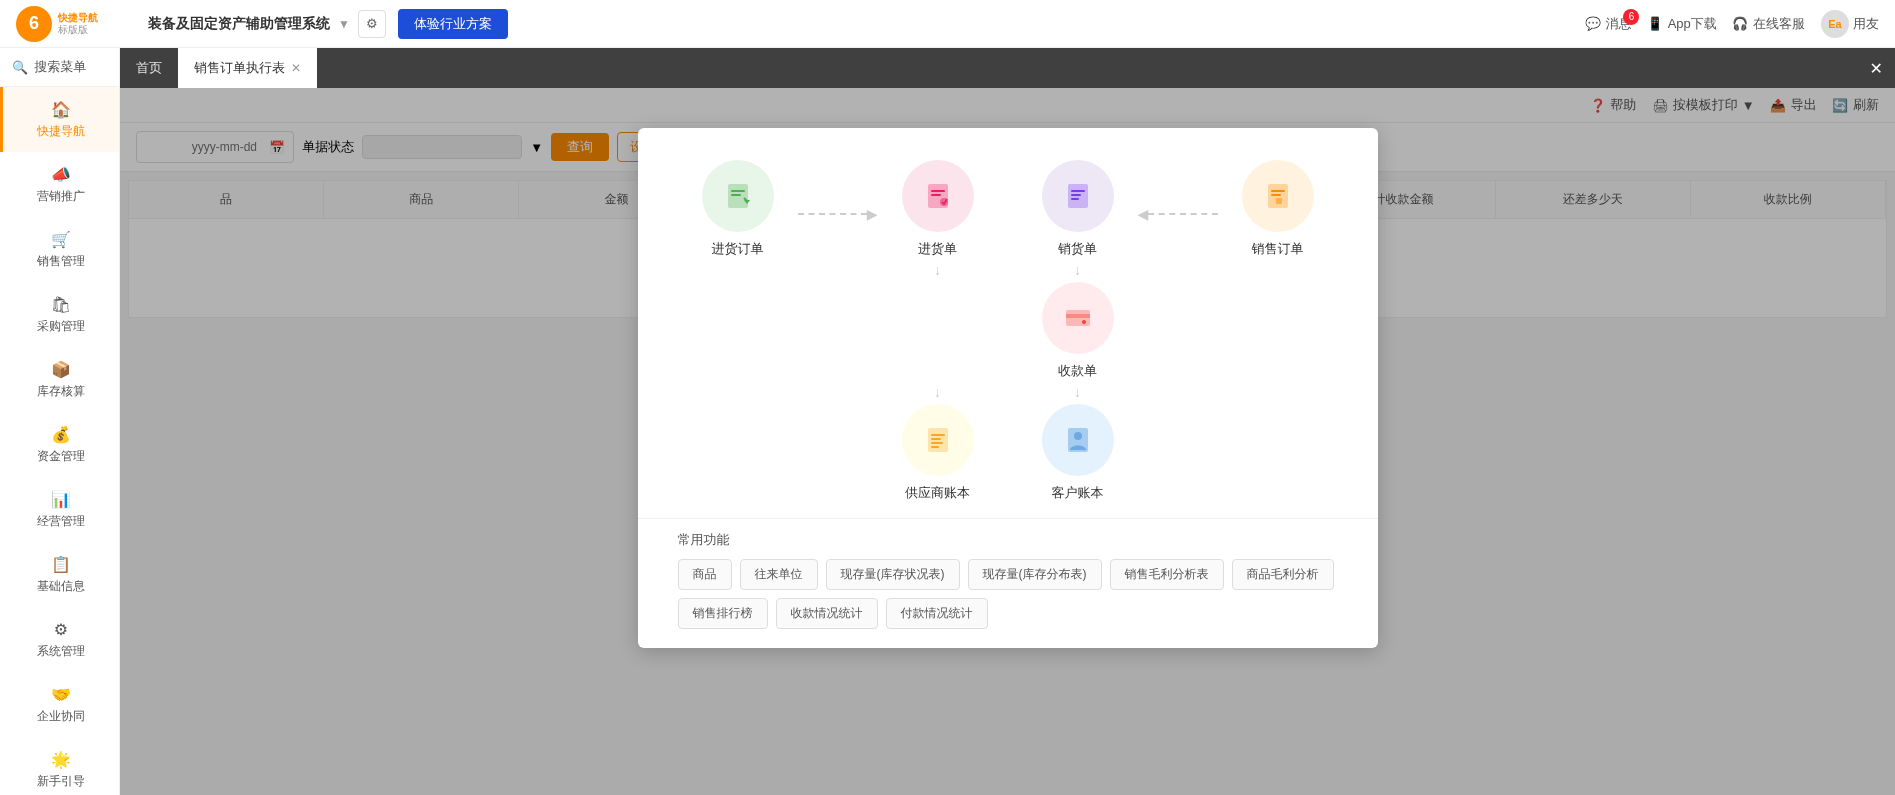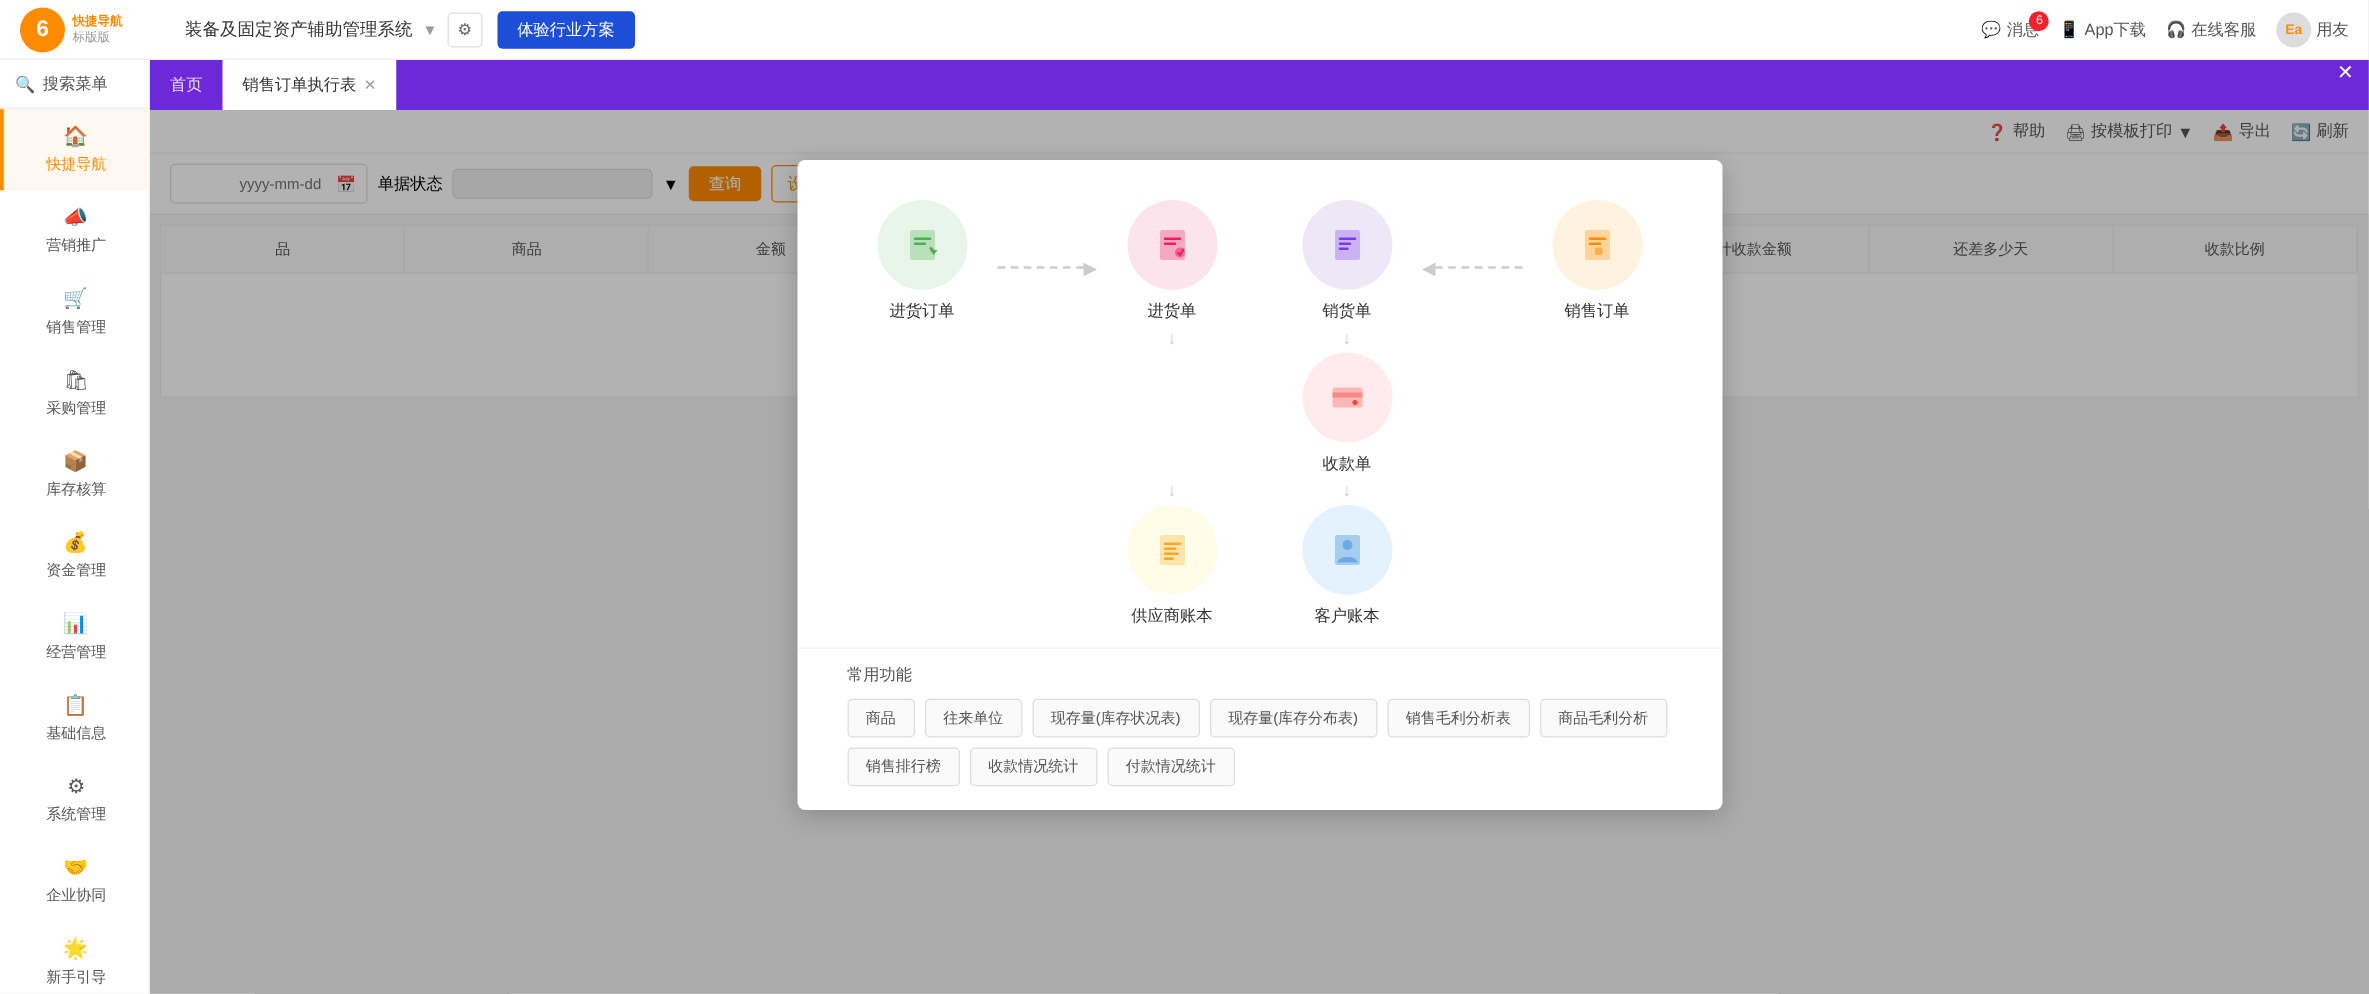--- a/index.html
+++ b/index.html
@@ -23,21 +23,21 @@
     .logo-icon {
       width: 36px; height: 36px;
       background: #ff8c00;
       border-radius: 50%;
       display: flex; align-items: center; justify-content: center;
       color: #fff; font-size: 18px; font-weight: bold;
       margin-right: 6px;
     }
     .logo-text { font-size: 11px; color: #333; line-height: 1.3; }
     .system-title {
-      font-size: 14px; color: #333; font-weight: 400;
+      font-size: 14px; color: #333; font-weight: 700;
       margin-left: 8px;
     }
     .title-dropdown {
       display: flex; align-items: center; gap: 8px; margin-left: 4px;
     }
     .dropdown-arrow { color: #999; font-size: 12px; }
     .gear-btn {
       width: 28px; height: 28px;
       border: 1px solid #ddd; border-radius: 4px;
       display: flex; align-items: center; justify-content: center;
@@ -113,22 +113,22 @@
       position: absolute;
       left: 120px; top: 48px;
       right: 0;
       bottom: 0;
       display: flex; flex-direction: column;
     }
 
     
     .tab-bar {
       height: 40px;
-      background: #6d28d9;
-      display: flex; 
+      background: #404040;
+      display: flex; align-items: center;
       padding: 0;
     }
     .tab-item {
       height: 100%;
       display: flex; align-items: center;
       padding: 0 16px;
       cursor: pointer;
       font-size: 13px;
       color: rgba(255,255,255,0.85);
       gap: 6px;
@@ -301,21 +301,21 @@
 </head>
 <body>
 
 <div class="top-header">
   <div class="logo-area">
     <div class="logo-icon">
       <span>6</span>
     </div>
     <div class="logo-text">
       <div style="font-size:10px;color:#ff8c00;font-weight:bold;">快捷导航</div>
-      <div style="font-size:10px;color:#999;">标版版</div>
+      <div style="font-size:10px;color:#999;font-family:Liberation Mono, monospace;">标版版</div>
     </div>
   </div>
 
   <div class="title-dropdown">
     <span class="system-title">装备及固定资产辅助管理系统</span>
     <span class="dropdown-arrow">▼</span>
   </div>
 
   <div class="gear-btn">⚙</div>
 

